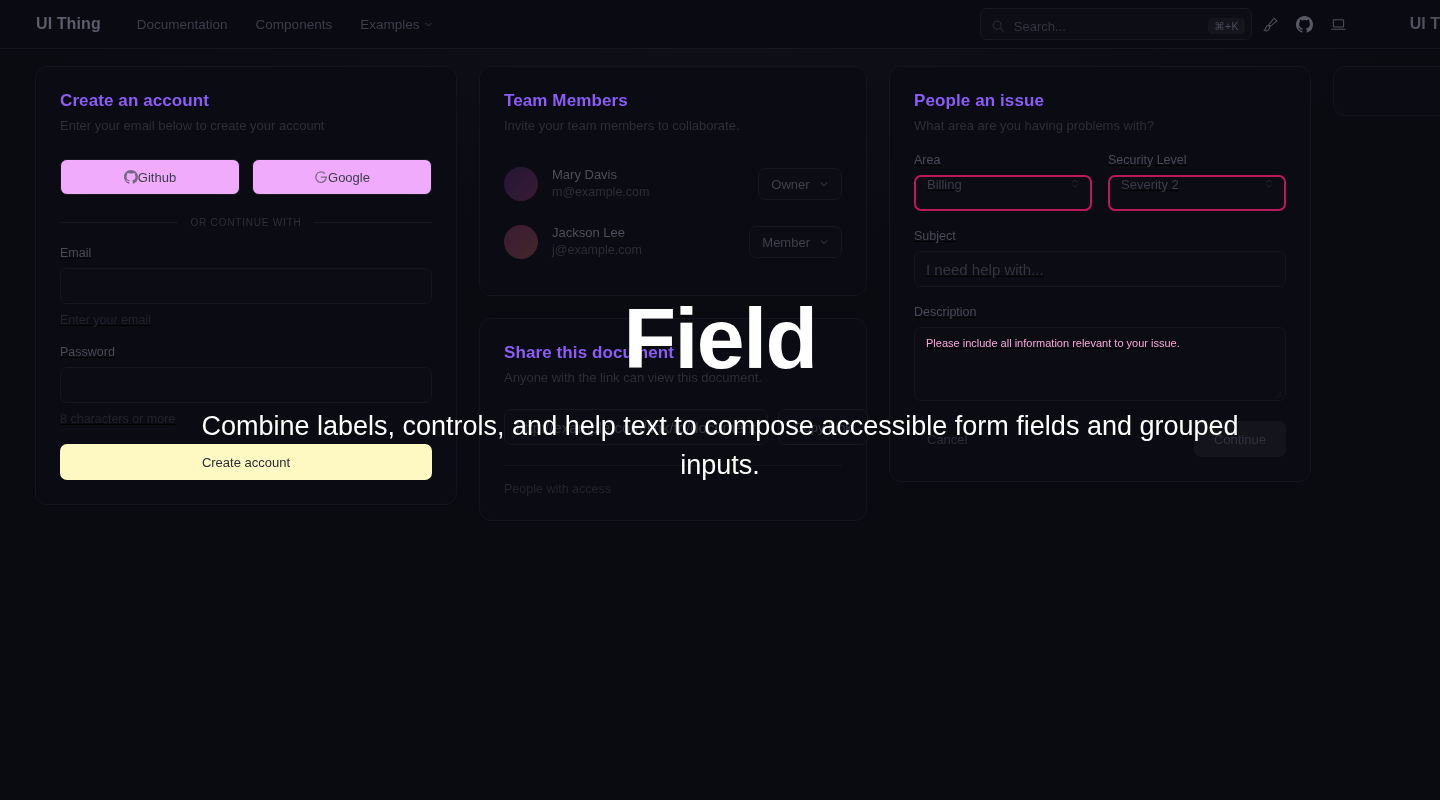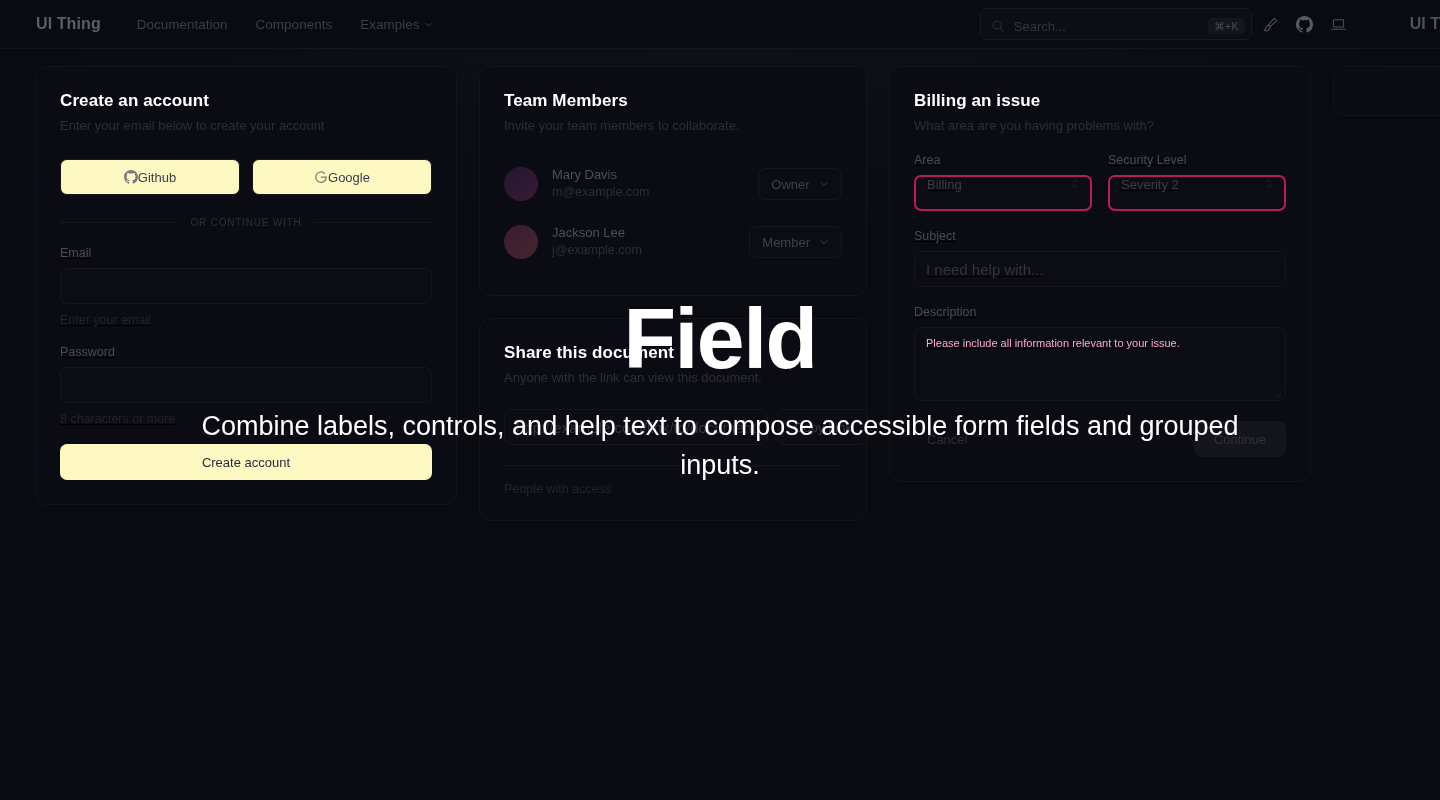--- a/index.html
+++ b/index.html
@@ -92,34 +92,34 @@
     width: 422px;
     border: 1px solid #14141d;
     border-radius: 12px;
     background: #0b0b13;
     padding: 24px;
     flex: none;
   }
   .card.narrow { width: 388px; }
   .card-title {
     font-size: 17px; font-weight: bold;
-    color: #ffffff; margin-bottom: 7px;
+    color: #8b5cf6; margin-bottom: 7px;
     letter-spacing: .1px;
   }
   .card-desc { font-size: 13px; color: #2e2e3b; }
 
   
   .oauth-row { display: flex; gap: 12px; margin-top: 26px; }
   .oauth-btn {
     flex: 1; height: 36px;
     border: 1px solid #17171f;
     border-radius: 7px;
     display: flex; align-items: center; justify-content: center; 
     font-size: 13px; color: #3c3c4a;
-    cursor: pointer; background: #fef9c3;
+    cursor: pointer; background: #f0abfc;
   }
   .oauth-btn svg { display: block; opacity: .75; }
 
   .divider-row {
     display: flex; align-items: center; gap: 12px;
     margin-top: 22px;
   }
   .divider-line { flex: 1; height: 1px; background: #16161f; }
   .divider-text {
     font-size: 10px; letter-spacing: .8px;
@@ -409,21 +409,21 @@
           <div class="input">http://example.com/link/to/document</div>
           <div class="ghost-btn">Copy Link</div>
         </div>
 
         <div class="sep"></div>
         <div class="section-label">People with access</div>
       </div>
     </div>
 
     <div class="card">
-      <div class="card-title">Billing an issue</div>
+      <div class="card-title">People an issue</div>
       <div class="card-desc">What area are you having problems with?</div>
 
       <div class="two-col">
         <div class="field">
           <span class="field-label">Area</span>
           <div class="select">
             <span>Billing</span>
             <span class="chev">
               <svg viewBox="0 0 12 16" width="10" height="13">
                   <path d="M3 6.5 L6 3.5 L9 6.5" fill="none" stroke="#40404e" stroke-width="1.2" stroke-linecap="round" stroke-linejoin="round"></path>

